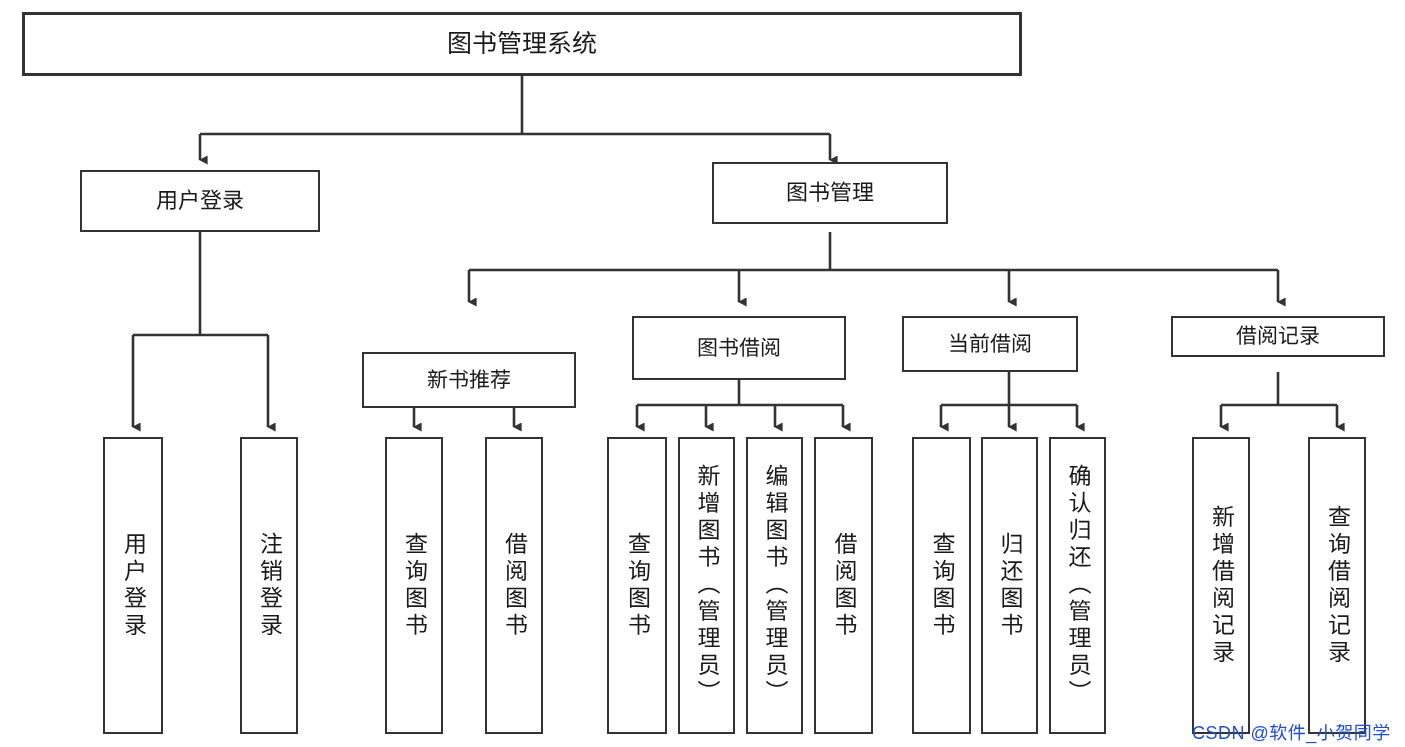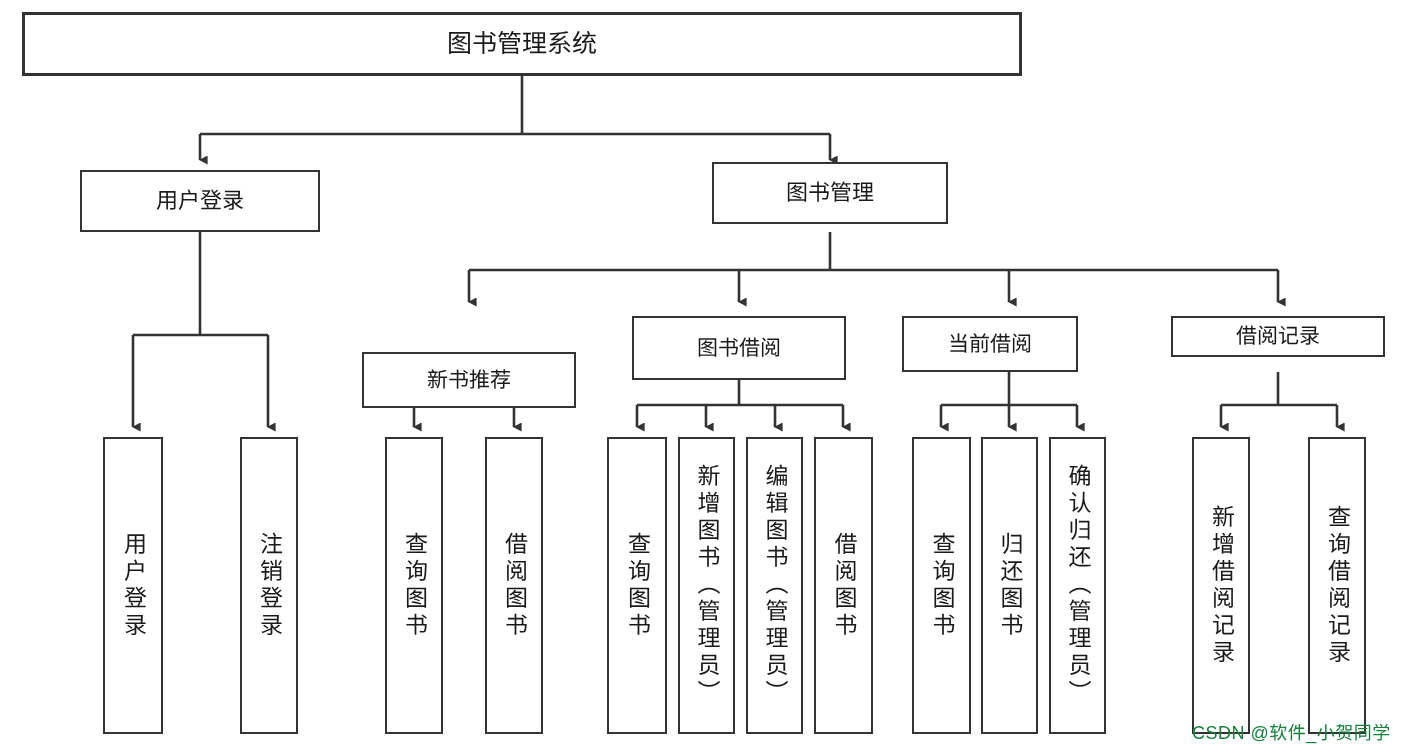--- a/index.html
+++ b/index.html
@@ -65,21 +65,21 @@
     text-orientation: upright;
     font-size: 23px;
     line-height: 1.0;
     letter-spacing: 4px;
     white-space: normal;
     max-height: 100%;
   }
   .watermark {
     position: absolute;
     font-size: 18px;
-    color: #15803d;
+    color: #1d4ed8;
     white-space: nowrap;
     letter-spacing: 0.5px;
   }
 </style>
 </head>
 <body>
 
 <div id="canvas">
 
   <svg id="wires" viewBox="0 0 1405 747" xmlns="http://www.w3.org/2000/svg">

